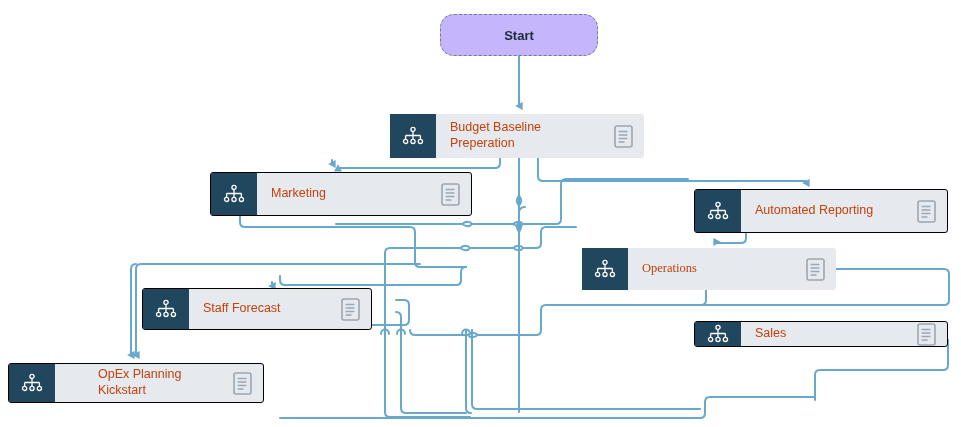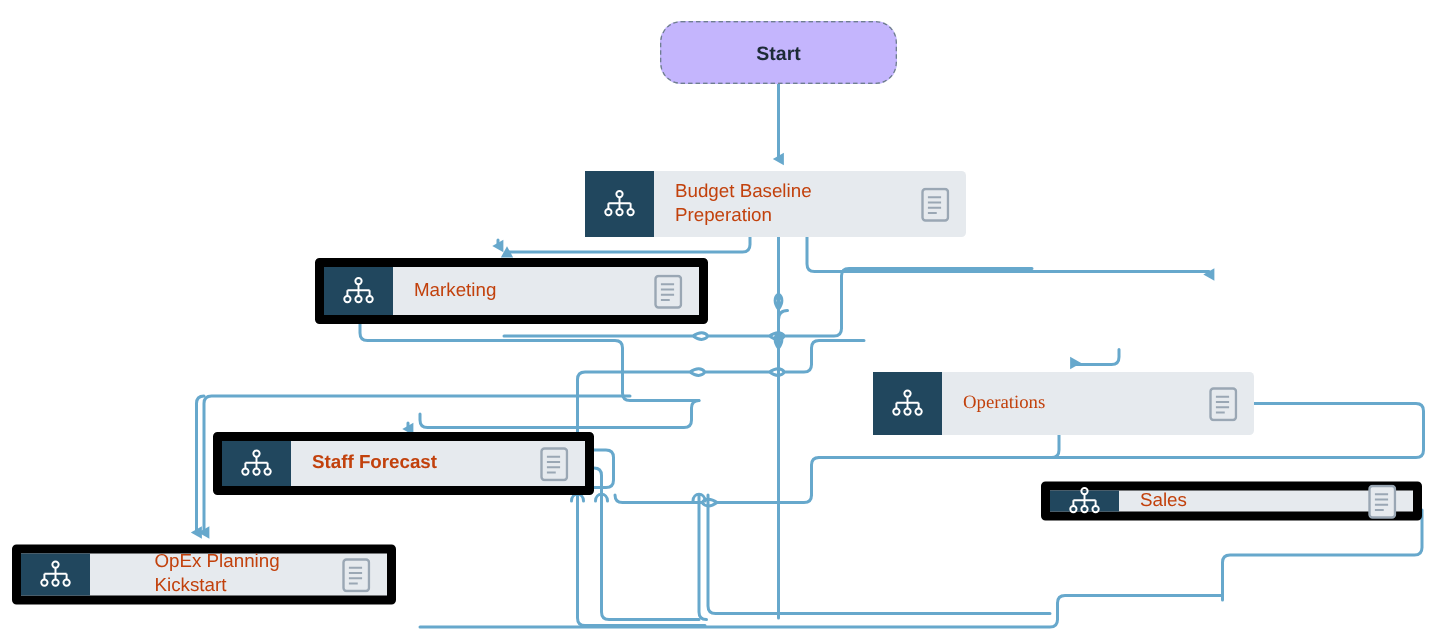--- a/index.html
+++ b/index.html
@@ -25,21 +25,21 @@
   }
 
   
   .node{
     position:absolute;
     box-sizing:border-box;
     display:flex;align-items:stretch;
     background:#e6eaee;
     border-radius:3px;
   }
-  .node.bordered{border:6px solid #000000;}
+  .node.bordered{border:1px solid #000000;}
   .node .iconpanel{
     background:#21475e;
     width:46px;
     flex:0 0 46px;
     display:flex;align-items:center;justify-content:center;
   }
   .node .label{
     flex:1 1 auto;
     display:flex;align-items:center;
     padding-left:14px;
@@ -188,41 +188,59 @@
     </div>
     <div class="label">Marketing</div>
     <div class="docicon">
       <svg class="doc-svg" width="19" height="23" viewBox="0 0 19 23">
         <rect x="1" y="1" width="17" height="21" rx="2" fill="#e6eaee" stroke="#9aa7b4" stroke-width="1.6"></rect>
         <path d="M4.6,6.5 L13.4,6.5 M4.6,10 L13.4,10 M4.6,13.5 L13.4,13.5 M4.6,17 L10.5,17" stroke="#9aa7b4" stroke-width="1.3" fill="none"></path>
       </svg>
     </div>
   </div>
 
+  <div class="node bordered" style="left:694px;top:189px;width:254px;height:44px;">
+    <div class="iconpanel">
+      <svg class="tree-svg" width="24" height="20" viewBox="0 0 24 20">
+        <circle cx="12" cy="3.4" r="2.1" fill="none" stroke="#ffffff" stroke-width="1.3"></circle>
+        <path d="M12,5.6 L12,9.5 M4.6,9.5 L19.4,9.5 M4.6,9.5 L4.6,13.2 M12,9.5 L12,13.2 M19.4,9.5 L19.4,13.2" fill="none" stroke="#ffffff" stroke-width="1.3"></path>
+        <circle cx="4.6" cy="15.4" r="2.1" fill="none" stroke="#ffffff" stroke-width="1.3"></circle>
+        <circle cx="12" cy="15.4" r="2.1" fill="none" stroke="#ffffff" stroke-width="1.3"></circle>
+        <circle cx="19.4" cy="15.4" r="2.1" fill="none" stroke="#ffffff" stroke-width="1.3"></circle>
+      </svg>
+    </div>
+    <div class="label">Automated Reporting</div>
+    <div class="docicon">
+      <svg class="doc-svg" width="19" height="23" viewBox="0 0 19 23">
+        <rect x="1" y="1" width="17" height="21" rx="2" fill="#e6eaee" stroke="#9aa7b4" stroke-width="1.6"></rect>
+        <path d="M4.6,6.5 L13.4,6.5 M4.6,10 L13.4,10 M4.6,13.5 L13.4,13.5 M4.6,17 L10.5,17" stroke="#9aa7b4" stroke-width="1.3" fill="none"></path>
+      </svg>
+    </div>
+  </div>
 
   <div class="node" style="left:582px;top:248px;width:254px;height:42px;font-family:Liberation Serif, serif;">
     <div class="iconpanel">
       <svg class="tree-svg" width="24" height="20" viewBox="0 0 24 20">
         <circle cx="12" cy="3.4" r="2.1" fill="none" stroke="#ffffff" stroke-width="1.3"></circle>
         <path d="M12,5.6 L12,9.5 M4.6,9.5 L19.4,9.5 M4.6,9.5 L4.6,13.2 M12,9.5 L12,13.2 M19.4,9.5 L19.4,13.2" fill="none" stroke="#ffffff" stroke-width="1.3"></path>
         <circle cx="4.6" cy="15.4" r="2.1" fill="none" stroke="#ffffff" stroke-width="1.3"></circle>
         <circle cx="12" cy="15.4" r="2.1" fill="none" stroke="#ffffff" stroke-width="1.3"></circle>
         <circle cx="19.4" cy="15.4" r="2.1" fill="none" stroke="#ffffff" stroke-width="1.3"></circle>
       </svg>
     </div>
     <div class="label">Operations</div>
     <div class="docicon">
       <svg class="doc-svg" width="19" height="23" viewBox="0 0 19 23">
         <rect x="1" y="1" width="17" height="21" rx="2" fill="#e6eaee" stroke="#9aa7b4" stroke-width="1.6"></rect>
         <path d="M4.6,6.5 L13.4,6.5 M4.6,10 L13.4,10 M4.6,13.5 L13.4,13.5 M4.6,17 L10.5,17" stroke="#9aa7b4" stroke-width="1.3" fill="none"></path>
       </svg>
     </div>
   </div>
 
-  <div class="node bordered" style="left:142px;top:288px;width:254px;height:42px;font-weight:bold;">
+  <div class="node bordered" style="left:142px;top:288px;width:230px;height:42px;">
     <div class="iconpanel">
       <svg class="tree-svg" width="24" height="20" viewBox="0 0 24 20">
         <circle cx="12" cy="3.4" r="2.1" fill="none" stroke="#ffffff" stroke-width="1.3"></circle>
         <path d="M12,5.6 L12,9.5 M4.6,9.5 L19.4,9.5 M4.6,9.5 L4.6,13.2 M12,9.5 L12,13.2 M19.4,9.5 L19.4,13.2" fill="none" stroke="#ffffff" stroke-width="1.3"></path>
         <circle cx="4.6" cy="15.4" r="2.1" fill="none" stroke="#ffffff" stroke-width="1.3"></circle>
         <circle cx="12" cy="15.4" r="2.1" fill="none" stroke="#ffffff" stroke-width="1.3"></circle>
         <circle cx="19.4" cy="15.4" r="2.1" fill="none" stroke="#ffffff" stroke-width="1.3"></circle>
       </svg>
     </div>
     <div class="label">Staff Forecast</div>

